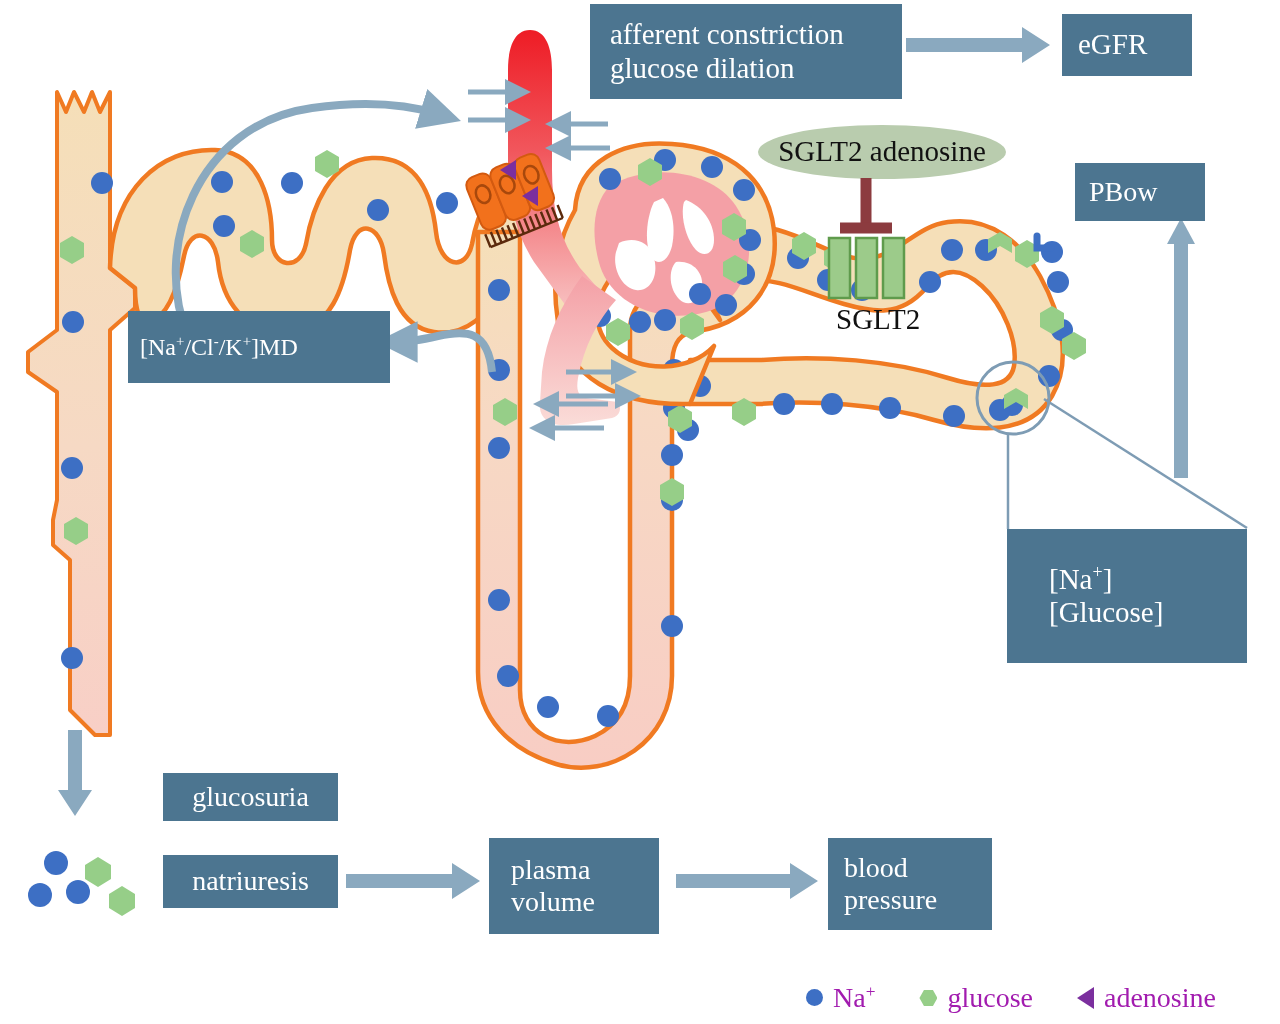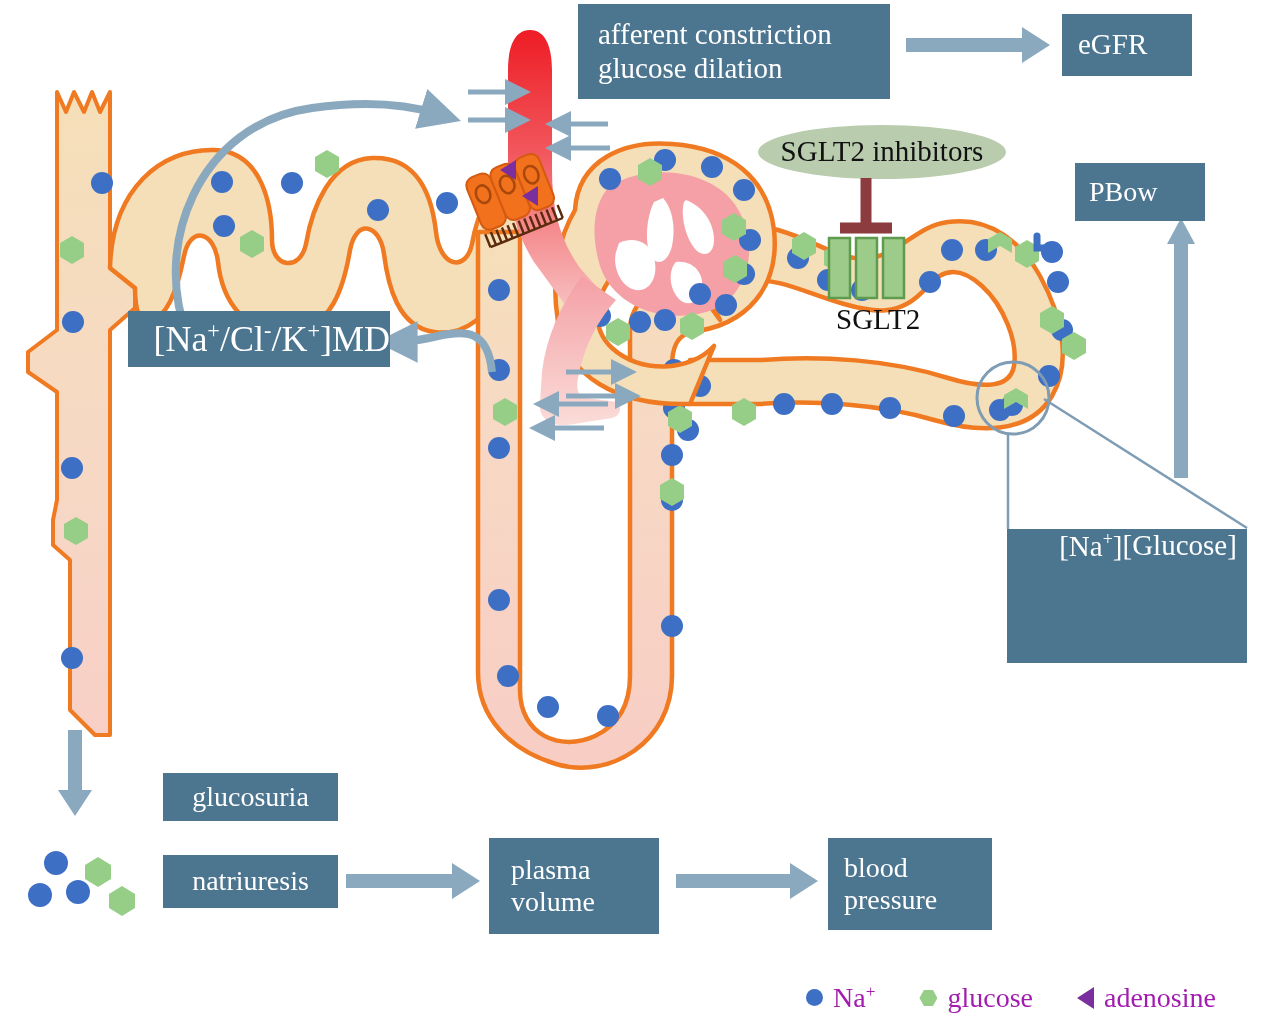--- a/index.html
+++ b/index.html
@@ -9,30 +9,30 @@
 
   .box{
     position:absolute;background:#4c7590;color:#ffffff;
     font-family:"Liberation Serif",serif;display:flex;align-items:center;
     justify-content:center;line-height:1.15;box-sizing:border-box;
   }
   .box span{display:block;}
   .lbl{position:absolute;font-family:"Liberation Serif",serif;color:#111;}
 
   
-  #box-afferent{left:578px;top:4px;width:312px;height:95px;font-size:29px;
+  #box-afferent{left:590px;top:4px;width:312px;height:95px;font-size:29px;
       flex-direction:column;align-items:flex-start;padding:8px 0 8px 20px;justify-content:center;}
   #box-egfr{left:1062px;top:14px;width:130px;height:62px;font-size:29px;
       justify-content:flex-start;padding-left:16px;}
   #box-pbow{left:1075px;top:163px;width:130px;height:58px;font-size:28px;
       justify-content:flex-start;padding-left:14px;}
-  #box-md{left:128px;top:311px;width:262px;height:56px;font-size:36px;
-      justify-content:flex-end;padding-left:12px;}
+  #box-md{left:128px;top:311px;width:262px;height:72px;font-size:24px;
+      justify-content:flex-start;padding-left:12px;}
   #box-naglu{left:1007px;top:529px;width:240px;height:134px;font-size:29px;
-      flex-direction:row;align-items:flex-start;padding-left:42px;justify-content:center;}
+      flex-direction:column;align-items:flex-start;padding-left:42px;justify-content:center;}
   #box-glucosuria{left:163px;top:773px;width:175px;height:48px;font-size:28px;}
   #box-natriuresis{left:163px;top:855px;width:175px;height:53px;font-size:28px;}
   #box-plasma{left:489px;top:838px;width:170px;height:96px;font-size:28px;
       flex-direction:column;align-items:flex-start;padding-left:22px;justify-content:center;}
   #box-bp{left:828px;top:838px;width:164px;height:92px;font-size:28px;
       flex-direction:column;align-items:flex-start;padding-left:16px;justify-content:center;}
 
   #lbl-sglt2i{left:762px;top:128px;width:240px;height:46px;display:flex;
       align-items:center;justify-content:center;font-size:29px;color:#111;}
   #lbl-sglt2{left:812px;top:303px;font-size:29px;margin-left:24px;}
@@ -402,21 +402,21 @@
   <div class="box" id="box-plasma">
     <span>plasma</span>
     <span>volume</span>
   </div>
 
   <div class="box" id="box-bp">
     <span>blood</span>
     <span>pressure</span>
   </div>
 
-  <div class="lbl" id="lbl-sglt2i">SGLT2 inhibitors</div>
+  <div class="lbl" id="lbl-sglt2i">SGLT2 adenosine</div>
   <div class="lbl" id="lbl-sglt2">SGLT2</div>
 
   <div id="legend">
     <div class="leg-item">
       <span class="dot-na"></span>
       <span class="leg-text">Na<sup>+</sup></span>
     </div>
     <div class="leg-item sp1">
       <span class="hex-glu"></span>
       <span class="leg-text">glucose</span>

